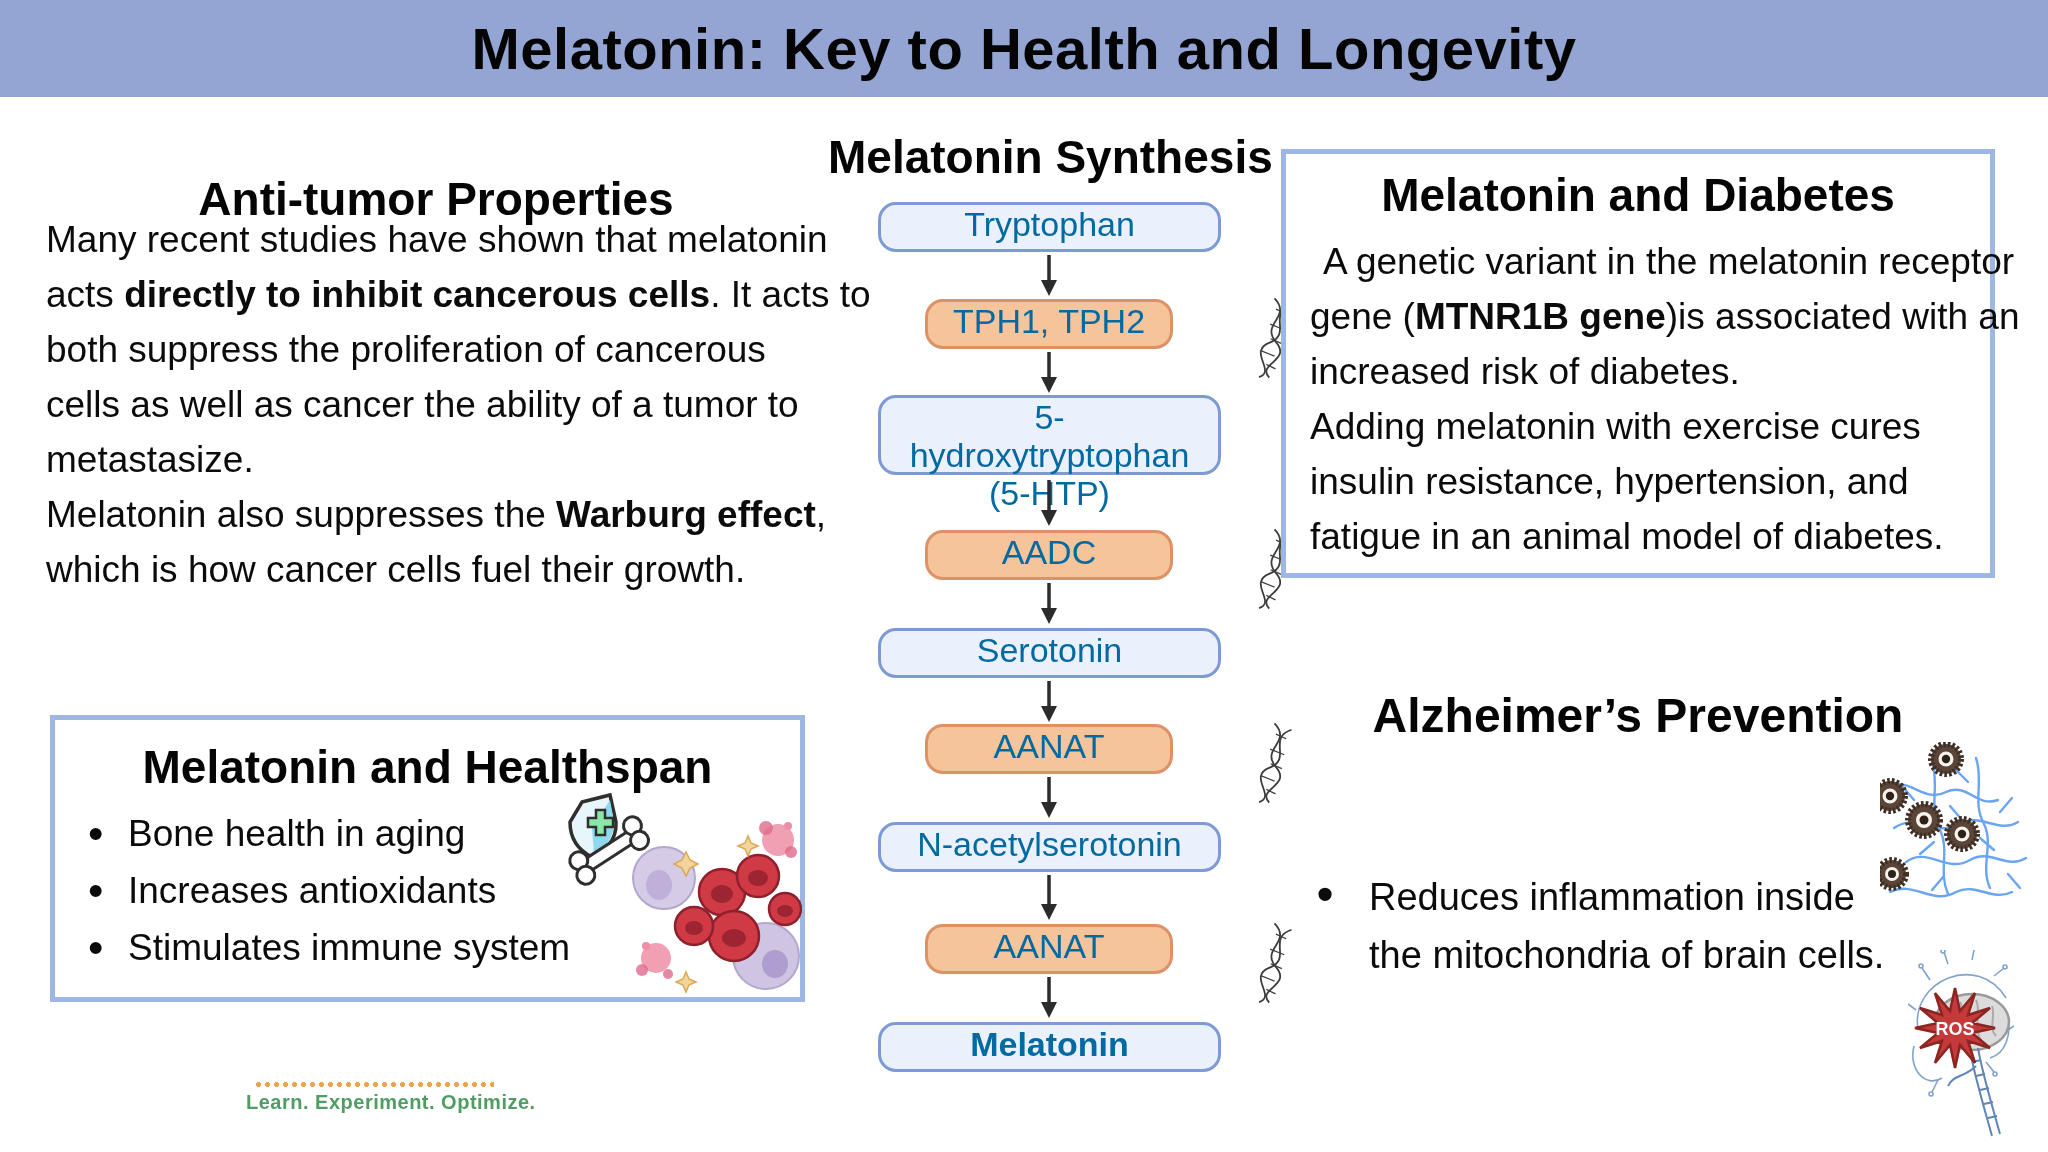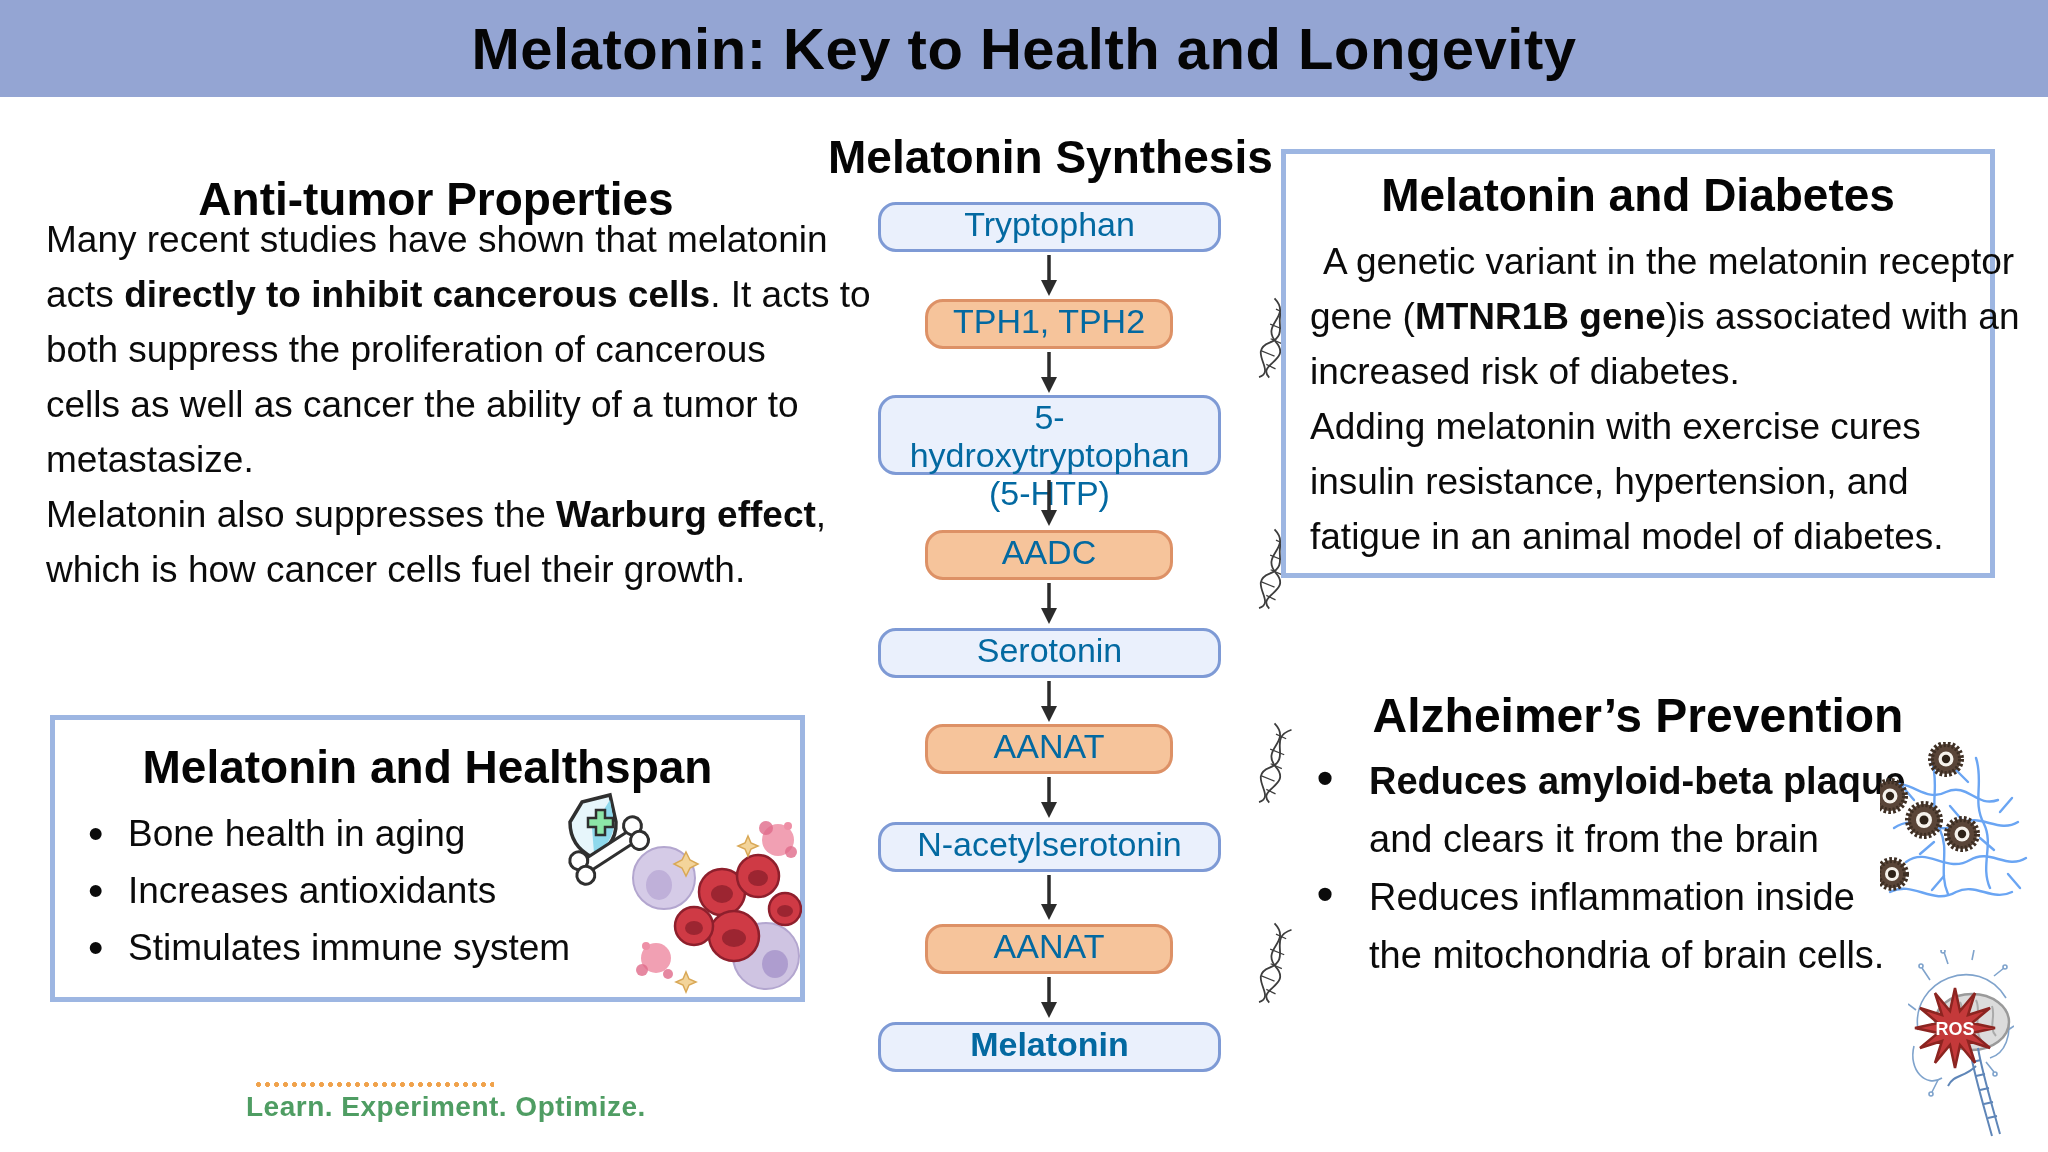--- a/index.html
+++ b/index.html
@@ -33,21 +33,21 @@
   .metabolite{left:878px;width:343px;background:#eaf0fc;border:3px solid #7e9ad5;}
   .enzyme{left:925px;width:248px;background:#f6c49b;border:3px solid #dd9166;}
   .step.final span{font-weight:bold;}
   .arrow{position:absolute;left:1037px;}
   .dna{position:absolute;left:1248px;width:56px;}
   
   .logo-name{font-size:32px;font-weight:bold;color:#9b9b9b;letter-spacing:1px;white-space:nowrap;}
   .logo-dots{width:240px;height:7px;margin:3px 0 3px 8px;
     background-image:radial-gradient(circle,#f0a24b 2.2px,rgba(0,0,0,0) 2.7px);
     background-size:9px 7px;background-repeat:repeat-x;}
-  .logo-tag{font-size:28px;font-weight:bold;color:#4f9d63;letter-spacing:0.5px;white-space:nowrap;}
+  .logo-tag{font-size:20px;font-weight:bold;color:#4f9d63;letter-spacing:0.5px;white-space:nowrap;}
 </style>
 </head>
 <body>
 
 <div id="canvas">
 
   <div class="abs header-bar">
     <h1>Melatonin: Key to Health and Longevity</h1>
   </div>
 
@@ -219,24 +219,20 @@
     <div class="tline" style="left:1310px;top:234px;margin-left:13px;"><span>A genetic variant in the melatonin receptor</span><b></b><span></span></div>
     <div class="tline" style="left:1310px;top:289px;"><span>gene (</span><b>MTNR1B gene</b><span>)is associated with an</span></div>
     <div class="tline" style="left:1310px;top:344px;"><span>increased risk of diabetes.</span><b></b><span></span></div>
     <div class="tline" style="left:1310px;top:399px;"><span>Adding melatonin with exercise cures</span><b></b><span></span></div>
     <div class="tline" style="left:1310px;top:454px;"><span>insulin resistance, hypertension, and</span><b></b><span></span></div>
     <div class="tline" style="left:1310px;top:509px;"><span>fatigue in an animal model of diabetes.</span><b></b><span></span></div>
   </div>
 
   <div class="abs sec-head center" style="left:1281px;top:688px;width:714px;font-size:48px;">Alzheimer’s Prevention</div>
 
-  <div class="alz-li" style="left:1317px;top:752px;">
-    <div class="l1b">Reduces amyloid-beta plaque</div>
-    <div>and clears it from the brain</div>
-  </div>
   <div class="alz-li" style="left:1317px;top:868px;">
     <div>Reduces inflammation inside</div>
     <div>the mitochondria of brain cells.</div>
   </div>
 
   <svg class="abs" style="left:1880px;top:742px;" width="162" height="190" viewBox="0 0 162 190">
     <g fill="none" stroke="#6aa5f3" stroke-width="2.4" stroke-linecap="round">
       <path d="M6,44 C30,34 44,62 66,50 C88,40 96,66 118,58"></path>
       <path d="M14,86 C36,70 58,96 80,82 C100,70 118,92 138,80"></path>
       <path d="M26,120 C48,104 66,132 90,118 C110,106 126,128 146,116"></path>

